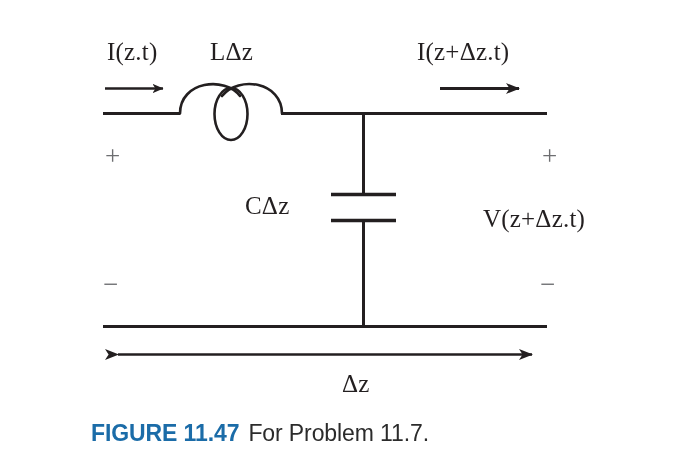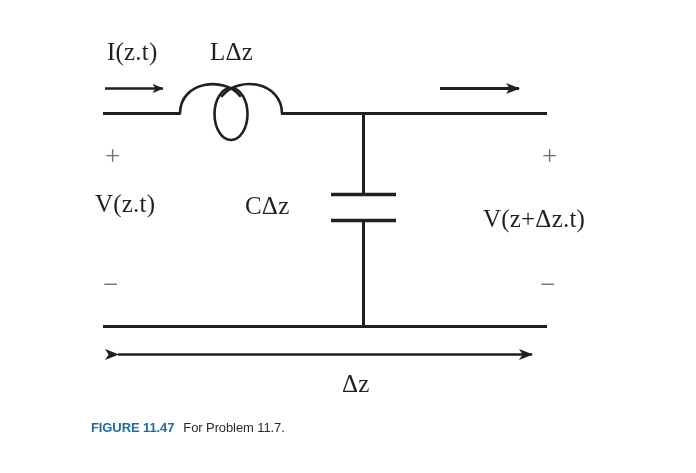--- a/index.html
+++ b/index.html
@@ -66,21 +66,21 @@
   #sign-minus-left   { left: 103px; top: 258px; }
   #sign-minus-right  { left: 540px; top: 258px; }
 
   
   #caption {
     position: absolute;
     left: 91px;
     top: 408px;
     white-space: nowrap;
     font-family: "Liberation Sans", "DejaVu Sans", sans-serif;
-    font-size: 13px;
+    font-size: 23px;
     line-height: 1.1;
     text-align: right;
   }
   #caption-figure-number {
     color: #1b6ca8;
     font-weight: bold;
     letter-spacing: -0.1px;
   }
   #caption-text {
     color: #2b2b2b;
@@ -129,22 +129,22 @@
 
     <line x1="440" y1="75.5" x2="519" y2="75.5" stroke="#231f20" stroke-width="2.8" marker-end="url(#ah-right-big)"></line>
 
     <line x1="118" y1="341.5" x2="532" y2="341.5" stroke="#231f20" stroke-width="2.6" marker-start="url(#ah-left-big)" marker-end="url(#ah-right-big)"></line>
   </svg>
 
   <div class="lbl" id="label-i-left">I(z.t)</div>
 
   <div class="lbl" id="label-ldz">LΔz</div>
 
+  <div class="lbl" id="label-i-right">I(z+Δz.t)</div>
 
-  <div class="lbl" id="label-v-left">V(z.t)</div>
 
   <div class="lbl" id="label-cdz">CΔz</div>
 
   <div class="lbl" id="label-v-right">V(z+Δz.t)</div>
 
   <div class="lbl" id="label-dz">Δz</div>
 
   <div class="lbl-sign" id="sign-plus-left">+</div>
 
   <div class="lbl-sign" id="sign-plus-right">+</div>

